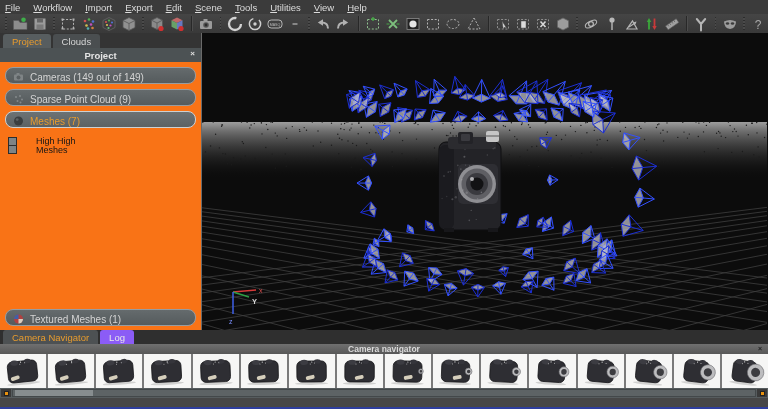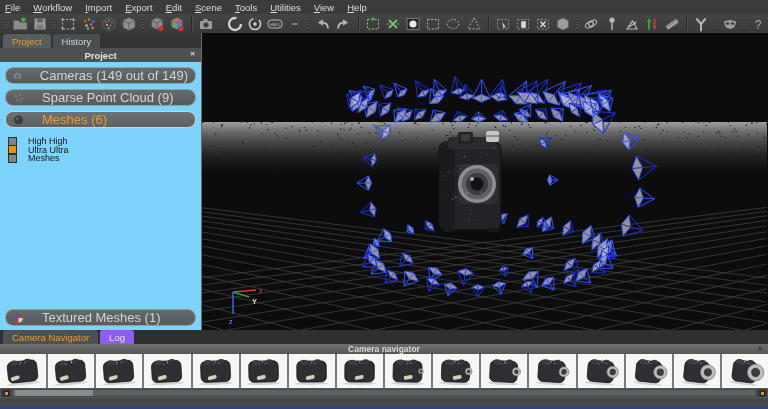--- a/index.html
+++ b/index.html
@@ -12,37 +12,37 @@
   
   .toolbar{height:19px;display:flex;align-items:center;padding-left:2px;
            background:linear-gradient(#454545,#393939);}
   .tb-icon{width:17px;height:17px;display:flex;align-items:center;justify-content:center;margin:0 2px;}
   .tb-icon svg{display:block;}
   .tb-sep-dotted{width:2px;height:13px;margin:0 3px;
       background:repeating-linear-gradient(#2c2c2c 0 1px,#4a4a4a 1px 3px);}
   .tb-sep-line{width:1px;height:15px;background:#282828;box-shadow:1px 0 0 #4d4d4d;margin:0 4px;}
   
   .main{position:absolute;top:33px;left:0;width:768px;height:297px;display:flex;}
-  .left-panel{width:201px;background:#7dd3fc;display:flex;flex-direction:column;flex:none;}
+  .left-panel{width:201px;background:#f97316;display:flex;flex-direction:column;flex:none;}
   .lp-tabs{height:15px;background:#343434;display:flex;align-items:flex-end;padding-left:3px;gap:2px;}
   .lp-tab{font-size:9.5px;padding:2px 9px 1px;border-radius:3px 3px 0 0;cursor:default;}
   .lp-tab.active{background:#575d5f;color:#e89c2e;}
   .lp-tab.inactive{background:#4a4e50;color:#d6d6d6;}
   .lp-header{height:14px;background:#4c5254;display:flex;align-items:center;justify-content:center;
              position:relative;font-size:9.5px;font-weight:bold;color:#e4e4e4;}
   .lp-close{position:absolute;right:6px;top:1px;font-size:8px;color:#e0e0e0;cursor:default;}
   .lp-body{flex:1;padding:5px 5px 4px;display:flex;flex-direction:column;position:relative;}
   .lp-btn{height:15px;border:1px solid #979ca0;border-radius:8px;
-          background:linear-gradient(#656b6d,#555b5d);display:flex;align-items:center;
-          padding:0 7px;margin-bottom:5px;font-size:13px;color:#d4d4d4;gap:18px;cursor:default;}
+          background:linear-gradient(#656b6d,#555b5d);display:flex;align-items:flex-end;
+          padding:0 7px;margin-bottom:5px;font-size:10px;color:#d4d4d4;gap:6px;cursor:default;}
   .lp-btn .lbl{white-space:nowrap;}
   .lp-btn.selected{border-color:#ccd1d3;background:linear-gradient(#6c7274,#5c6264);}
   .lp-btn.selected .lbl{color:#e89c2e;}
   .mesh-list{margin:4px 0 0 3px;}
-  .mesh-row{display:flex;align-items:center;gap:11px;height:8.5px;font-size:9px;color:#161616;}
+  .mesh-row{display:flex;align-items:center;gap:19px;height:8.5px;font-size:9px;color:#161616;}
   .checkbox{width:7px;height:7px;background:#7e8486;border:1px solid #2d2d2d;flex:none;}
   .checkbox.checked{background:#e8920f;}
   .lp-bottom{position:absolute;bottom:4px;left:5px;right:5px;margin-top:48px;}
   .lp-bottom .lp-btn{margin-bottom:0;}
   .viewport{flex:1;position:relative;background:#0c0c0c;border-left:1px solid #6a6a6a;overflow:hidden;}
   .viewport svg{position:absolute;left:0;top:0;}
   
   .bottom-tabs{position:absolute;top:330px;left:0;width:768px;height:14px;background:#2f2f2f;
                display:flex;align-items:flex-end;padding-left:3px;gap:2px;box-sizing:border-box;}
   .b-tab{font-size:9.5px;padding:2px 9px 1px;border-radius:3px 3px 0 0;cursor:default;}
@@ -312,21 +312,21 @@
         <svg width="16" height="16" viewBox="0 0 16 16">
           <text x="8" y="12.5" font-size="12" fill="#a8a8a8" text-anchor="middle" font-family="Liberation Sans,sans-serif">?</text>
         </svg>
       </div>
     </div>
 
   <div class="main">
     <div class="left-panel">
       <div class="lp-tabs" id="lp-tabs">
           <div class="lp-tab active">Project</div>
-          <div class="lp-tab inactive">History</div>
+          <div class="lp-tab inactive">Clouds</div>
         </div>
       <div class="lp-header">
         <span>Project</span>
         <span class="lp-close">×</span>
       </div>
       <div class="lp-body" id="lp-body">
           <div class="lp-btn">
             <svg width="11" height="12" viewBox="0 0 11 12">
               <rect x="1" y="3.5" width="9" height="6" rx="1" fill="#7f8486"></rect>
               <rect x="3.5" y="2" width="3" height="2" fill="#7f8486"></rect>
@@ -342,30 +342,26 @@
               <circle cx="4.5" cy="8" r="1" fill="#83888a"></circle>
               <circle cx="7.5" cy="9.5" r="1" fill="#83888a"></circle>
             </svg>
             <span class="lbl">Sparse Point Cloud (9)</span>
           </div>
           <div class="lp-btn selected">
             <svg width="11" height="12" viewBox="0 0 11 12">
               <circle cx="5.5" cy="6" r="4.5" fill="#3a3e40"></circle>
               <circle cx="4.2" cy="4.6" r="1.4" fill="#5c6163"></circle>
             </svg>
-            <span class="lbl">Meshes (6)</span>
+            <span class="lbl">Meshes (7)</span>
           </div>
           <div class="mesh-list">
             <div class="mesh-row">
               <div class="checkbox"></div>
               <span>High High</span>
-            </div>
-            <div class="mesh-row">
-              <div class="checkbox checked"></div>
-              <span>Ultra Ultra</span>
             </div>
             <div class="mesh-row">
               <div class="checkbox"></div>
               <span>Meshes</span>
             </div>
           </div>
           <div class="lp-bottom">
             <div class="lp-btn">
               <svg width="11" height="12" viewBox="0 0 11 12">
                 <circle cx="5.5" cy="6" r="4.5" fill="#b04040"></circle>

